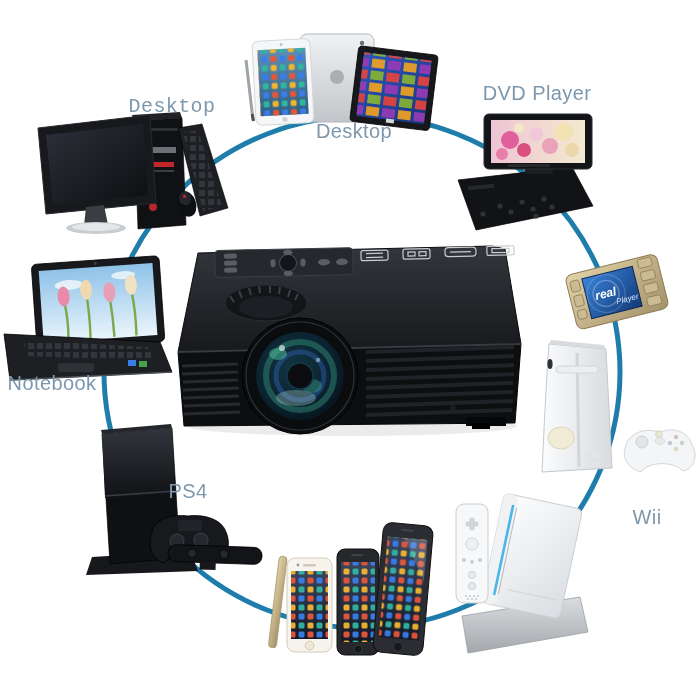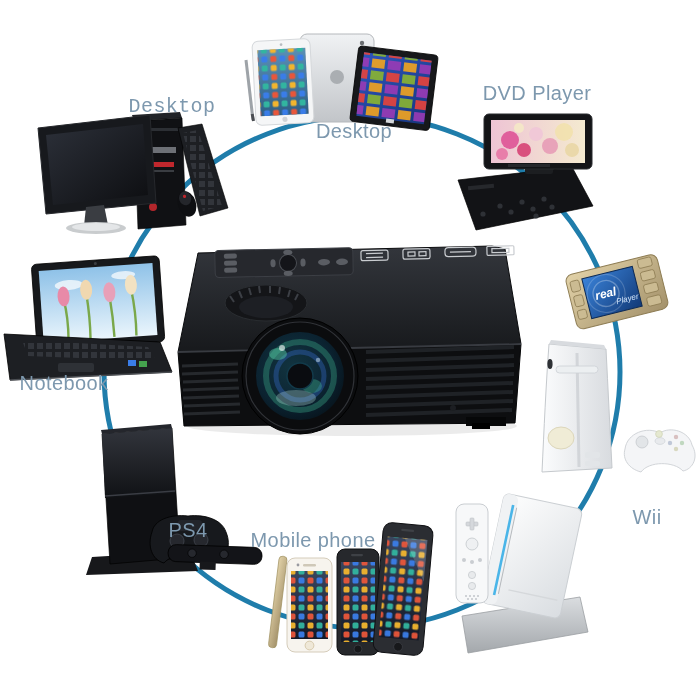--- a/index.html
+++ b/index.html
@@ -430,16 +430,15 @@
     <rect x="466" y="417" width="40" height="9" fill="#060708"></rect>
     <rect x="472" y="423" width="18" height="6" fill="#000000"></rect>
     <circle cx="453" cy="408" r="3" fill="#1c1e22"></circle>
   </g>
 </svg>
 
   <div class="dev-label" style="left:172px; top:95px;font-family:Liberation Mono, monospace;">Desktop</div>
   <div class="dev-label" style="left:354px; top:120px;">Desktop</div>
   <div class="dev-label" style="left:537px; top:82px;">DVD Player</div>
   <div class="dev-label" style="left:647px; top:506px;">Wii</div>
-  <div class="dev-label" style="left:313px; top:529px;">Mobile phone</div>
-  <div class="dev-label" style="left:188px; top:480px;margin-top:39px;">PS4</div>
-  <div class="dev-label" style="left:52px;  top:372px;margin-left:12px;">Notebook</div>
+  <div class="dev-label" style="left:188px; top:480px;">PS4</div>
+  <div class="dev-label" style="left:52px;  top:372px;">Notebook</div>
 </div>
 
 </body></html>

